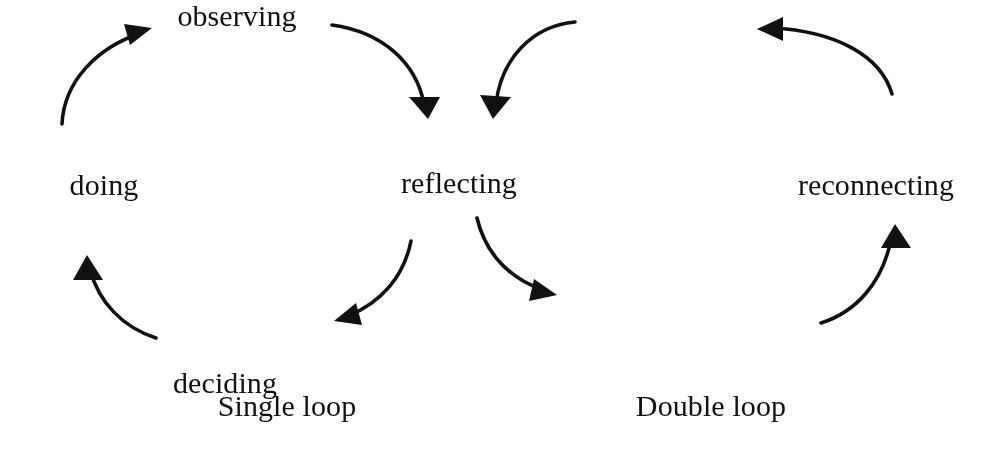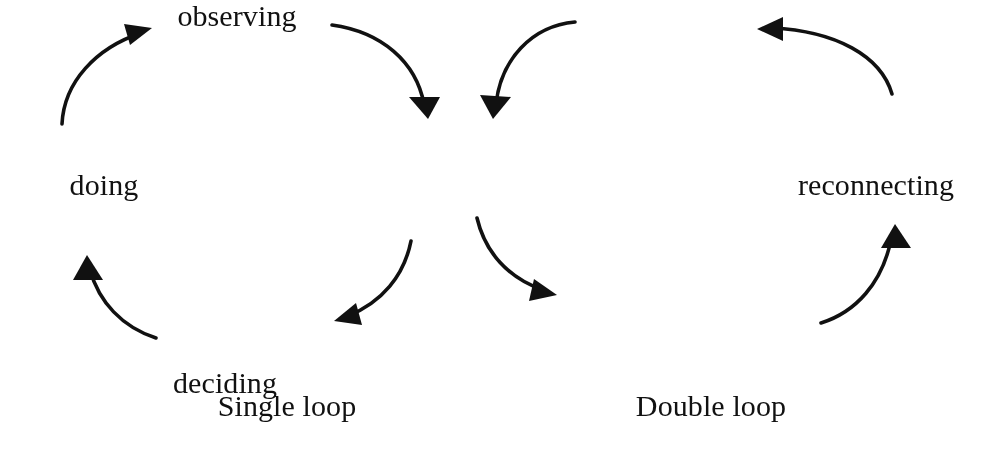--- a/index.html
+++ b/index.html
@@ -98,20 +98,21 @@
     <g>
       <path class="arrow-path" d="M 156 338 C 122 327 99 302 90 270"></path>
       <polygon class="arrow-head" points="87,255 73,280 103,280"></polygon>
     </g>
   </svg>
 
   <div class="node-label" style="left:63px;  top:185px;margin-left:41px;">doing</div>
 
   <div class="node-label" style="left:237px; top:16px;">observing</div>
 
+  <div class="node-label" style="left:459px; top:183px;">reflecting</div>
 
   <div class="node-label" style="left:225px; top:355px;margin-top:28px;">deciding</div>
 
 
   <div class="node-label" style="left:876px; top:185px;">reconnecting</div>
 
 
   <div class="loop-caption" style="left:287px; top:406px;">Single loop</div>
 
   <div class="loop-caption" style="left:711px; top:406px;">Double loop</div>

